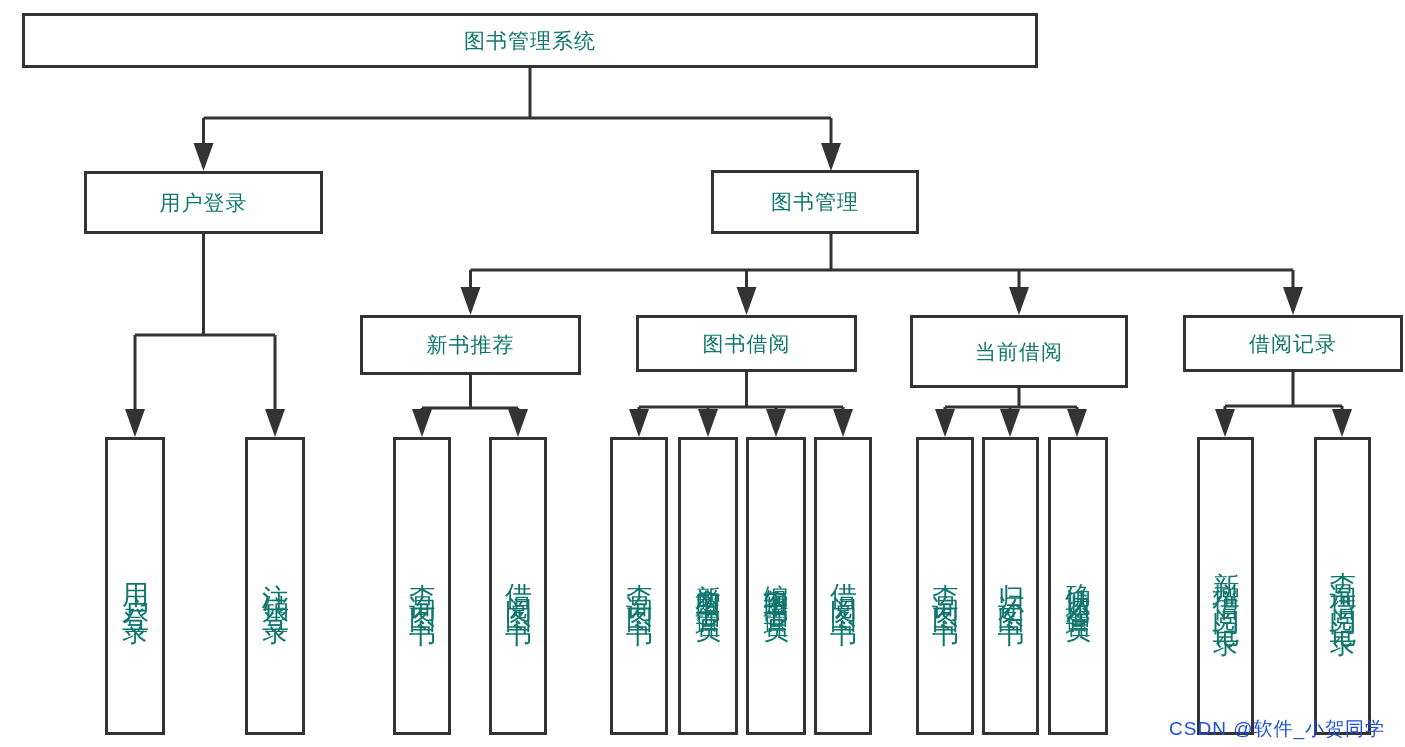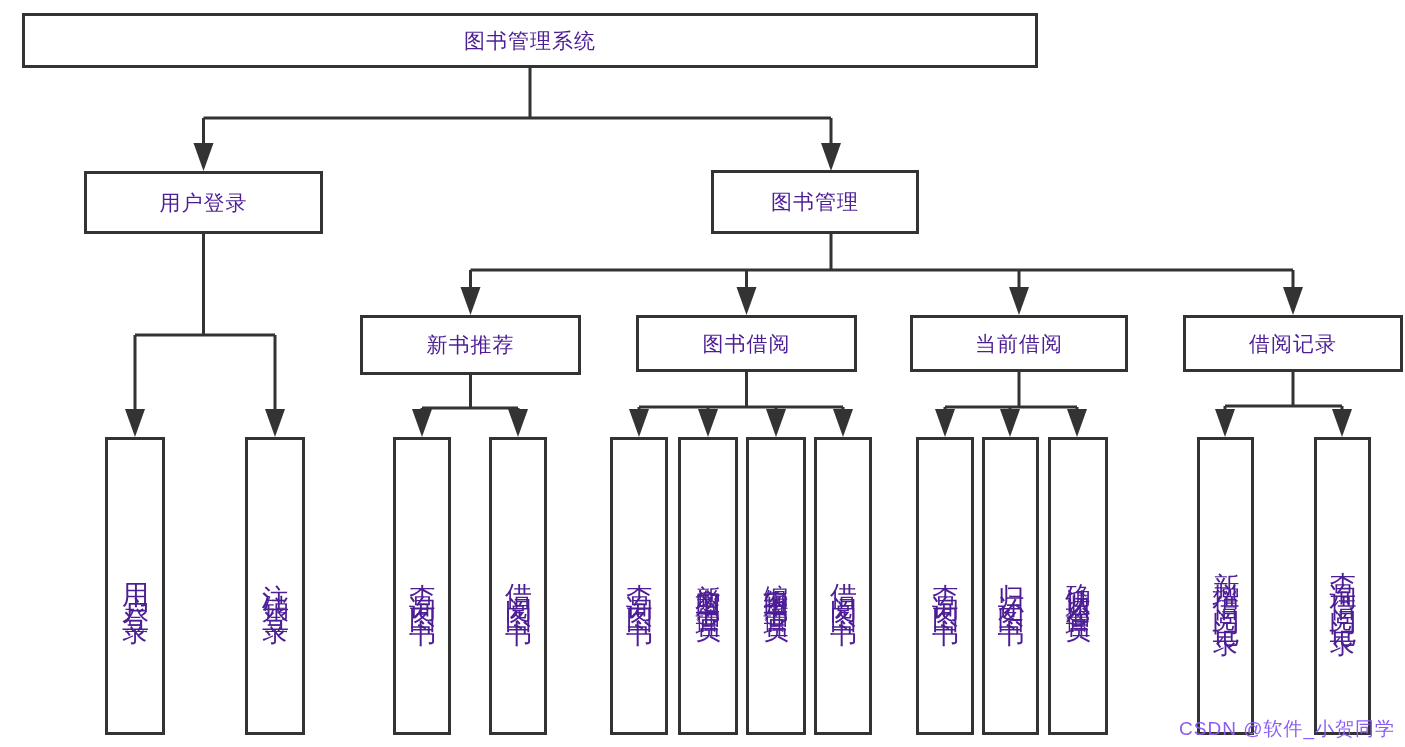--- a/index.html
+++ b/index.html
@@ -24,45 +24,45 @@
     pointer-events: none;
   }
   .node {
     position: absolute;
     box-sizing: border-box;
     border: 3px solid #333333;
     background: #ffffff;
     display: flex;
     align-items: center;
     justify-content: center;
-    color: #4c1d95;
+    color: #0f766e;
   }
   .node.h {
     font-size: 21px;
     letter-spacing: 1px;
     white-space: nowrap;
   }
   .node.v span {
     writing-mode: vertical-rl;
     text-orientation: mixed;
     font-size: 27px;
     letter-spacing: 12px;
     line-height: 1;
     white-space: nowrap;
   }
   .node.v.long span {
     font-size: 25px;
     letter-spacing: 5px;
   }
   #watermark {
     position: absolute;
-    right: 10px;
+    right: 20px;
     bottom: 5px;
     font-size: 19px;
-    color: #8b5cf6;
+    color: #1d4ed8;
     letter-spacing: 1px;
     white-space: nowrap;
   }
 </style>
 </head>
 <body>
 
 <div id="stage">
 
   <svg id="wires" viewBox="0 0 1405 747" xmlns="http://www.w3.org/2000/svg">
@@ -112,21 +112,21 @@
     </g>
   </svg>
 
   <div class="node h" style="left:22px; top:13px; width:1016px; height:55px;">图书管理系统</div>
 
   <div class="node h" style="left:84px; top:171px; width:239px; height:63px;">用户登录</div>
   <div class="node h" style="left:711px; top:170px; width:208px; height:64px;">图书管理</div>
 
   <div class="node h" style="left:360px; top:315px; width:221px; height:60px;">新书推荐</div>
   <div class="node h" style="left:636px; top:315px; width:221px; height:57px;">图书借阅</div>
-  <div class="node h" style="left:910px; top:315px; width:218px; height:57px;">当前借阅</div>
+  <div class="node h" style="left:910px; top:315px; width:218px; height:73px;">当前借阅</div>
   <div class="node h" style="left:1183px; top:315px; width:220px; height:57px;">借阅记录</div>
 
   <div class="node v" style="left:105px; top:437px; width:60px; height:298px;">
     <span>用户登录</span>
   </div>
   <div class="node v" style="left:245px; top:437px; width:60px; height:298px;">
     <span>注销登录</span>
   </div>
 
   <div class="node v" style="left:393px; top:437px; width:58px; height:298px;">

